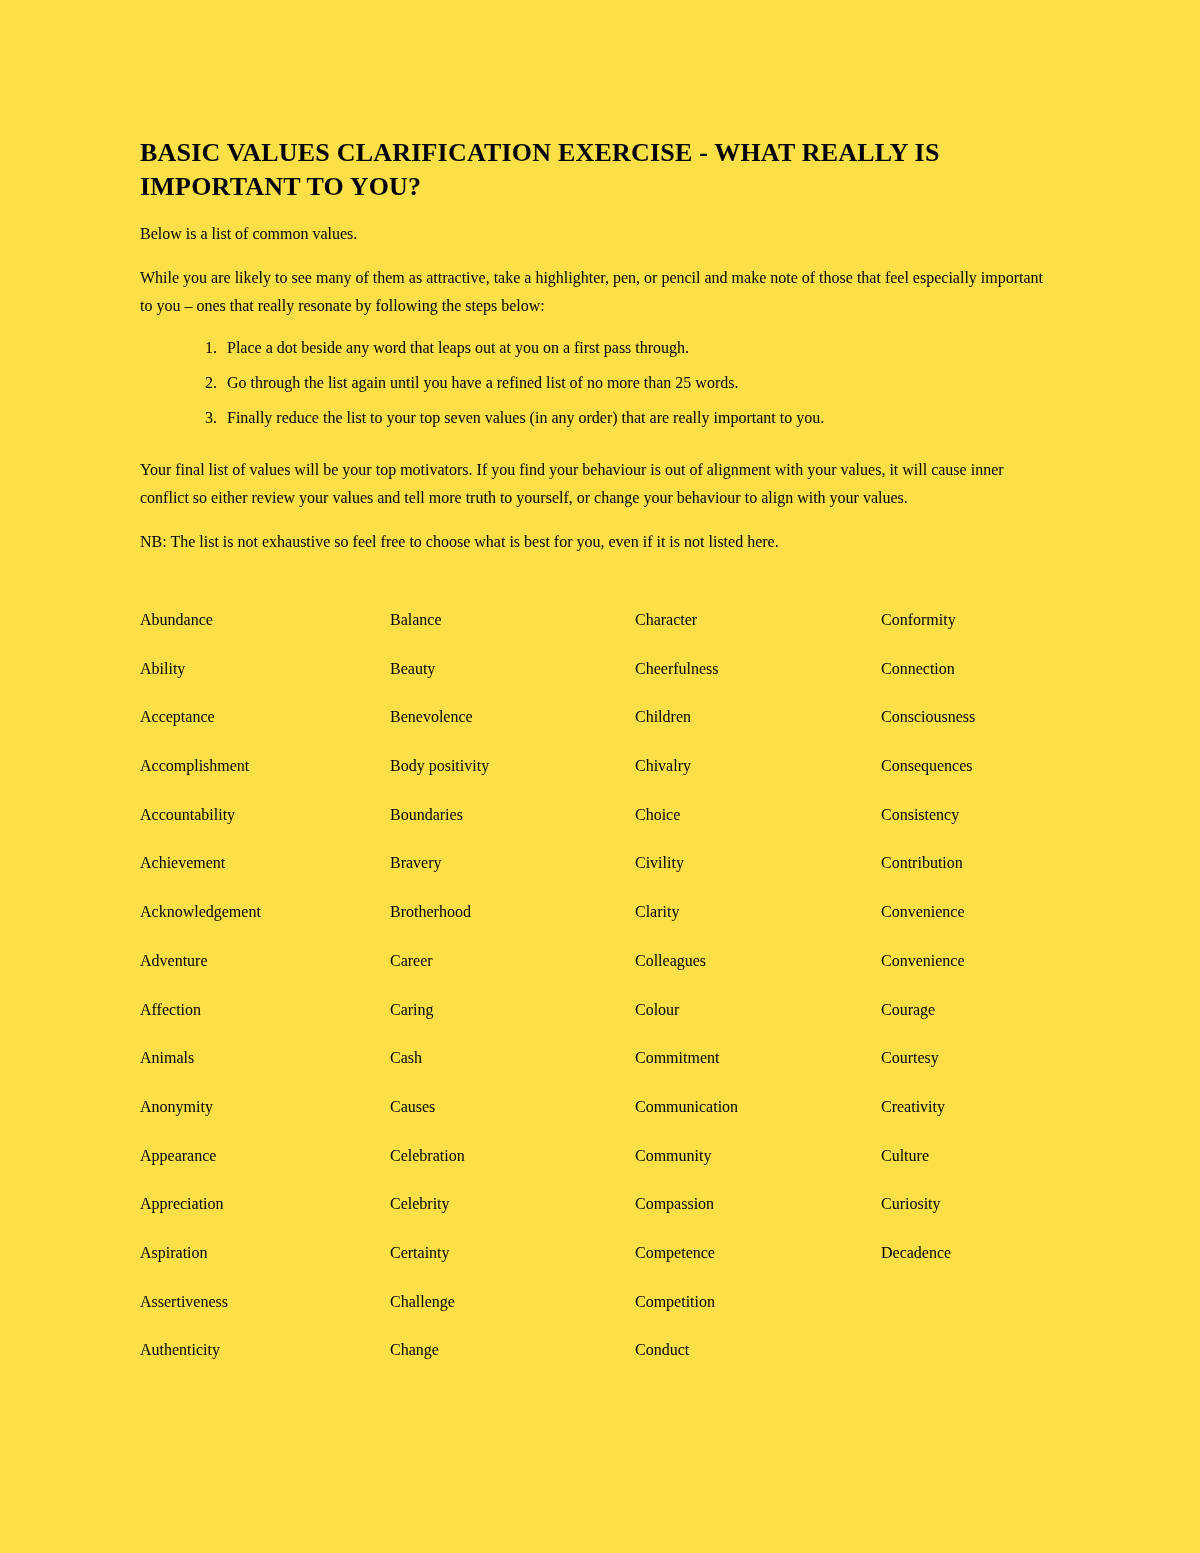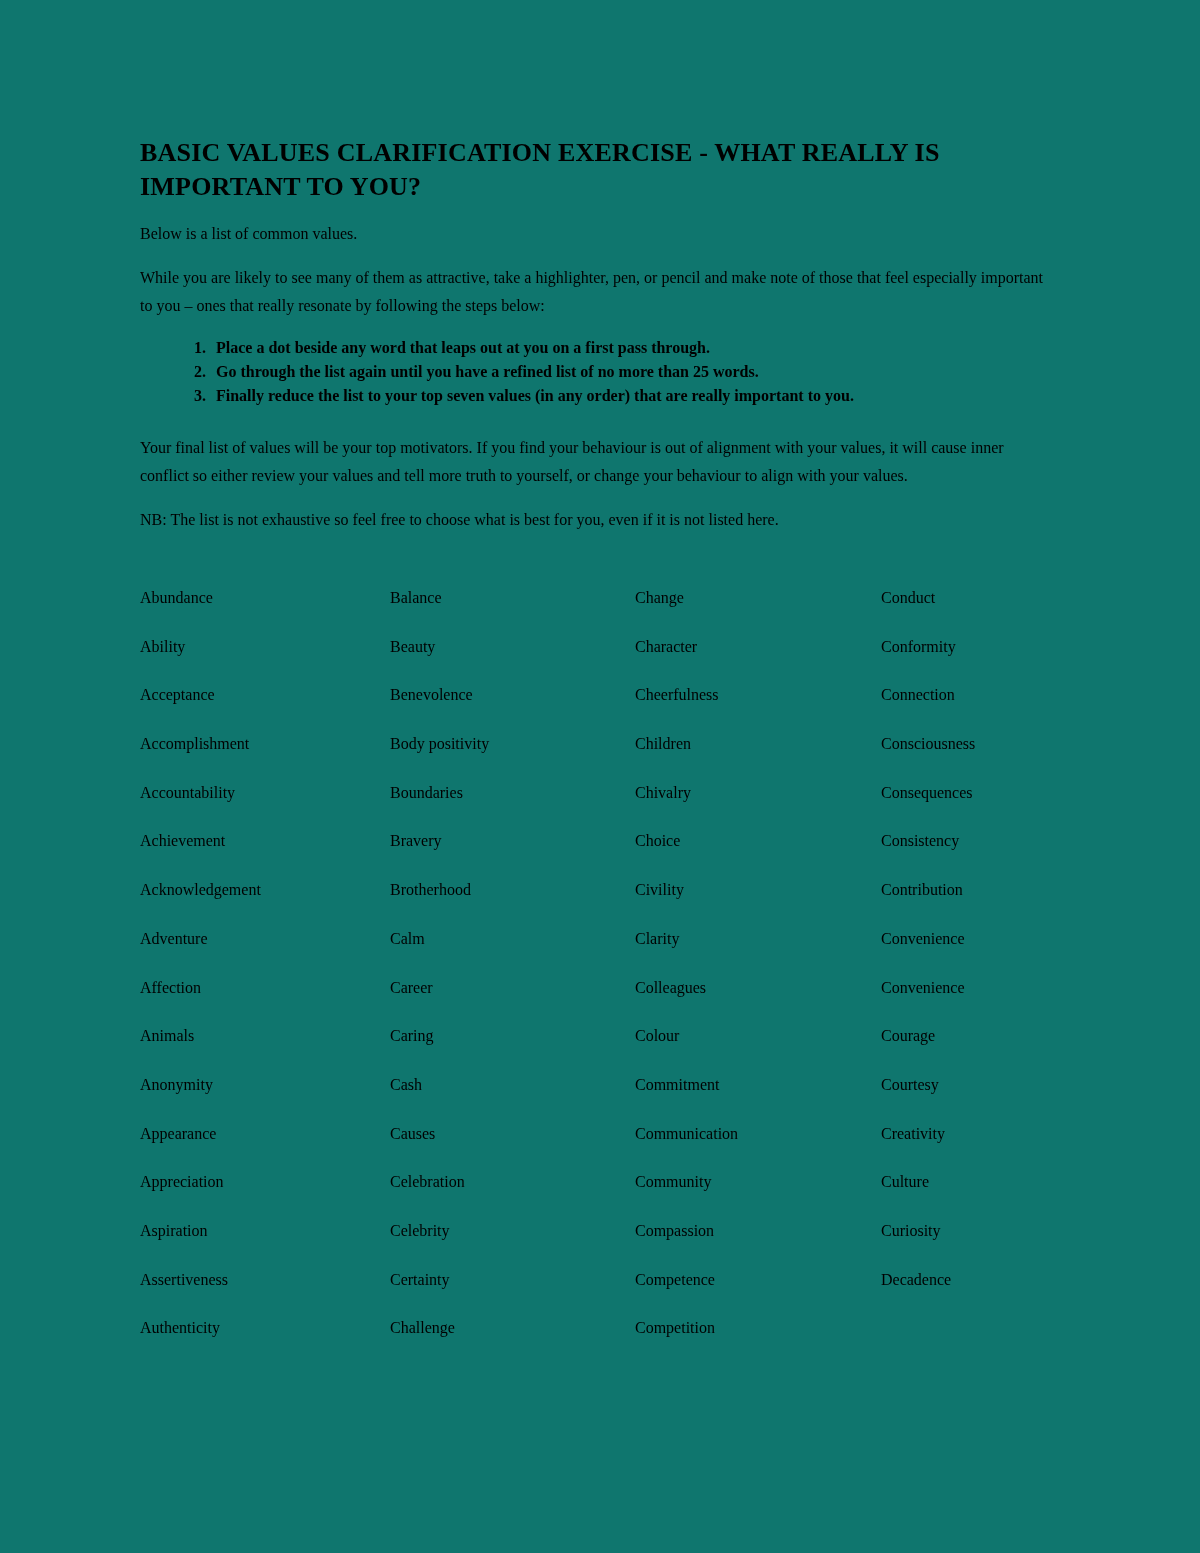--- a/index.html
+++ b/index.html
@@ -5,21 +5,21 @@
   html, body {
     margin: 0;
     padding: 0;
     background: #ffffff;
   }
   .page {
     position: relative;
     width: 1200px;
     height: 1553px;
     box-sizing: border-box;
-    background: #0f766e;
+    background: #fde047;
     color: #000000;
     font-family: "Liberation Serif", "DejaVu Serif", serif;
     font-size: 16px;
     padding: 136px 140px 0 140px;
     overflow: hidden;
   }
   .doc-title {
     font-size: 26px;
     font-weight: bold;
     line-height: 34px;
@@ -32,23 +32,22 @@
     margin: 0 0 16px 0;
     max-width: 915px;
   }
   ol.steps {
     margin: 14px 0 26px 0;
     padding: 0 0 0 70px;
     line-height: 24px;
     max-width: 860px;
   }
   ol.steps li {
-    margin: 0;
+    margin: 11px;
     padding-left: 6px;
-    font-weight: bold;
   }
   .values-grid {
     display: grid;
     grid-auto-flow: column;
     grid-template-rows: repeat(16, 48.7px);
     grid-template-columns: 250px 245px 246px 1fr;
     margin-top: 54px;
   }
   .value-item {
     line-height: 20px;
@@ -93,21 +92,20 @@
       <div class="value-item">Aspiration</div>
       <div class="value-item">Assertiveness</div>
       <div class="value-item">Authenticity</div>
       <div class="value-item">Balance</div>
       <div class="value-item">Beauty</div>
       <div class="value-item">Benevolence</div>
       <div class="value-item">Body positivity</div>
       <div class="value-item">Boundaries</div>
       <div class="value-item">Bravery</div>
       <div class="value-item">Brotherhood</div>
-      <div class="value-item">Calm</div>
       <div class="value-item">Career</div>
       <div class="value-item">Caring</div>
       <div class="value-item">Cash</div>
       <div class="value-item">Causes</div>
       <div class="value-item">Celebration</div>
       <div class="value-item">Celebrity</div>
       <div class="value-item">Certainty</div>
       <div class="value-item">Challenge</div>
       <div class="value-item">Change</div>
       <div class="value-item">Character</div>

